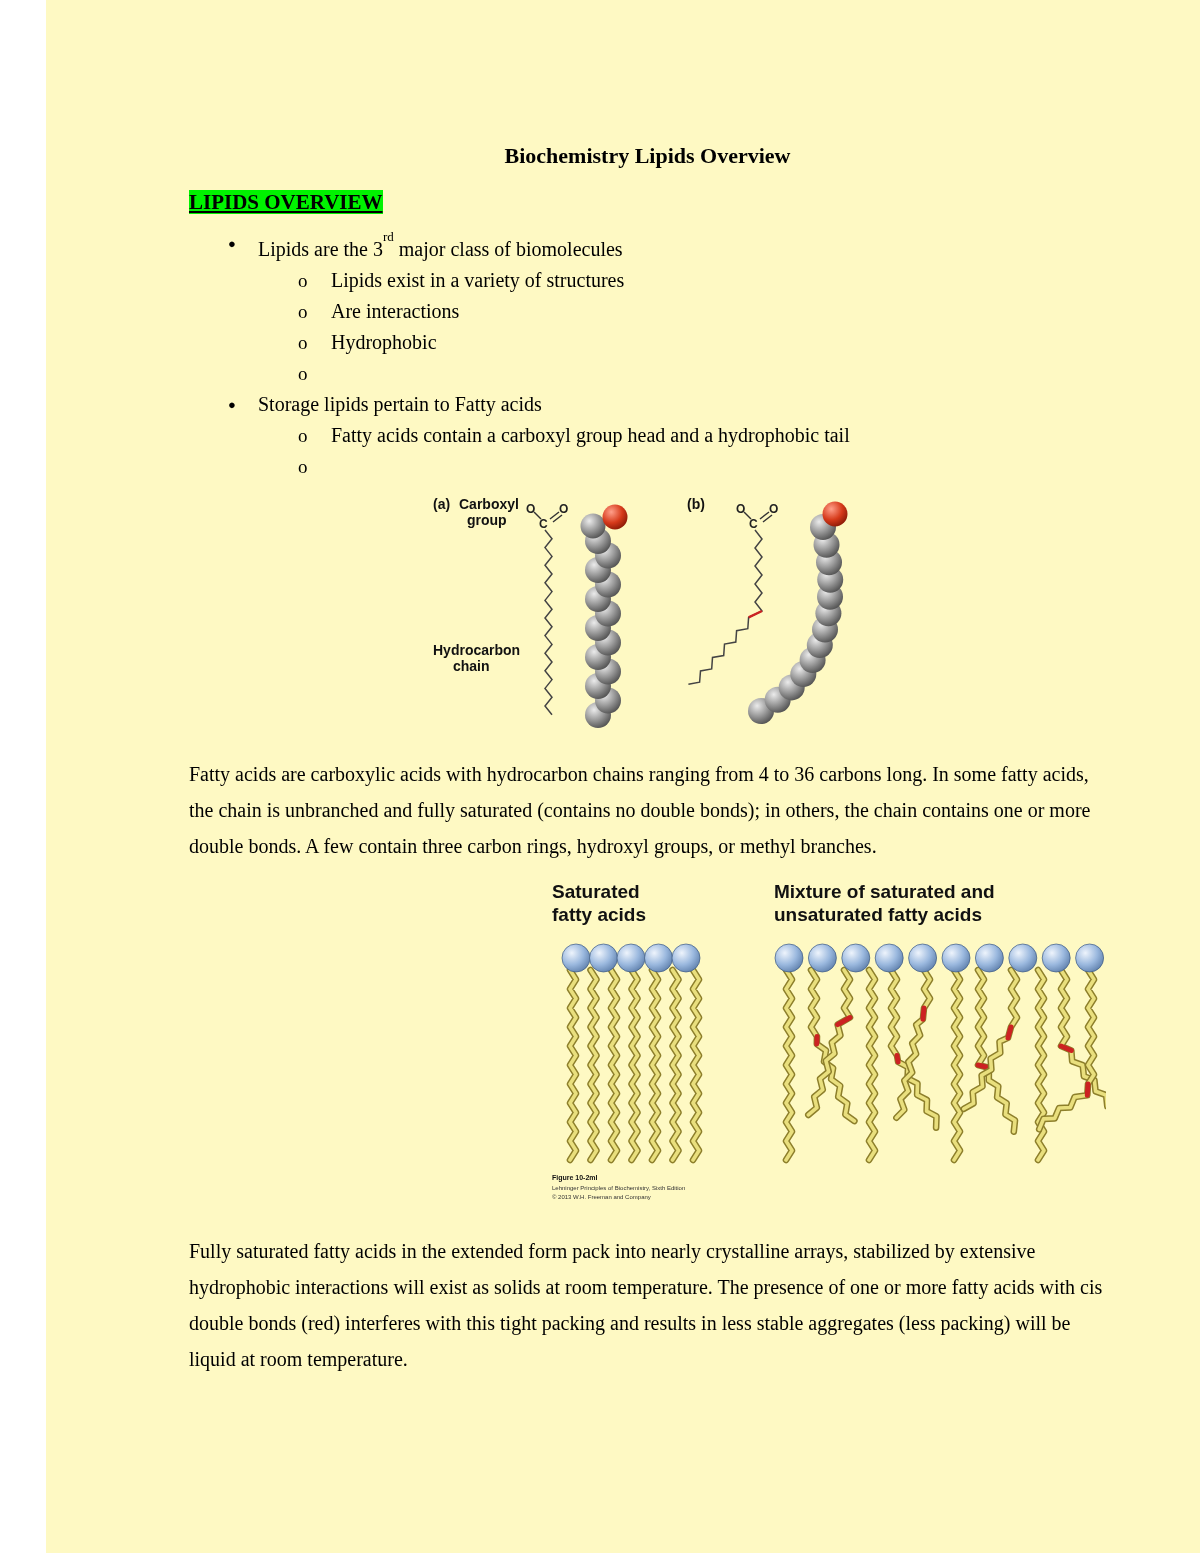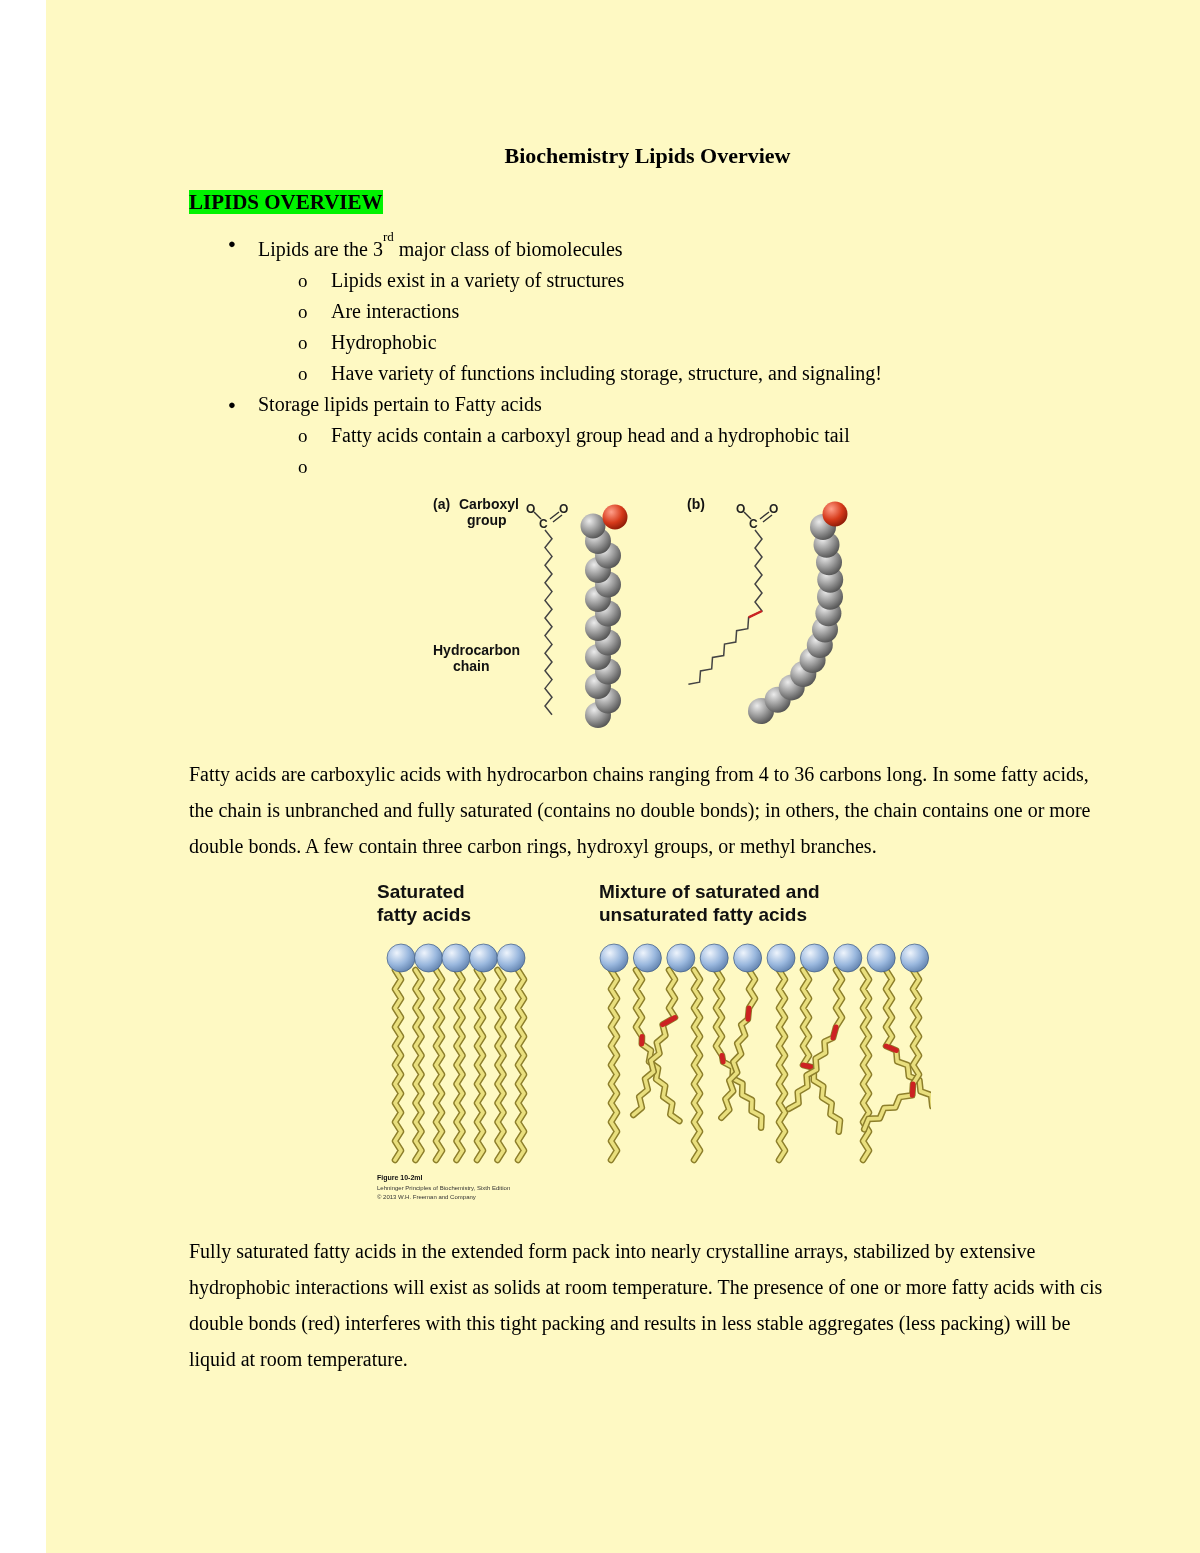--- a/index.html
+++ b/index.html
@@ -5,28 +5,28 @@
   * { margin: 0; padding: 0; box-sizing: border-box; }
   html, body { background: #ffffff; }
   .page {
     width: 1200px; height: 1553px; background: #fef9c3; color: #000;
     font-family: "Liberation Serif", serif; font-size: 20px;
     position: relative; overflow: hidden; margin-left: 46px;
   }
   .content { padding: 140px 140px 0 143px; }
   .title { text-align: center; font-size: 22px; font-weight: bold; line-height: 31px; margin-bottom: 16px; }
   .heading-row { line-height: 31px; margin-bottom: 10px; }
-  .hl { background: #00f300; font-weight: bold; font-size: 21px; }
+  .hl { background: #00f300; font-weight: bold; font-size: 21px; text-decoration: underline; }
   .li1 { display: flex; line-height: 31px; }
   .m1 { margin-left: 39px; width: 30px; font-size: 13px; flex: 0 0 auto; }
   .li2 { display: flex; line-height: 31px; }
   .m2 { margin-left: 109px; width: 33px; font-size: 19px; flex: 0 0 auto; }
   sup.ord { font-size: 13px; position: relative; top: -7px; text-align: right; }
   .fig1wrap { margin: 11px 0 0 242px; }
-  .fig2wrap { margin: 14px 0 0 182px; }
+  .fig2wrap { margin: 14px 0 0 182px; text-align: right; }
   p.body { width: 918px; line-height: 36px; }
   p.p1 { margin-top: 8px; }
   p.p2 { margin-top: 20px; }
   .figlabel { font-family: "Liberation Sans", sans-serif; font-weight: bold; font-size: 14px; fill: #111; }
   .atom { font-family: "Liberation Sans", sans-serif; font-weight: bold; font-size: 12px; fill: #222; }
   .h2l { font-family: "Liberation Sans", sans-serif; font-weight: bold; font-size: 19px; fill: #111; }
   .cap1 { font-family: "Liberation Sans", sans-serif; font-weight: bold; font-size: 7px; fill: #111; }
   .cap2 { font-family: "Liberation Sans", sans-serif; font-size: 6px; fill: #333; }
   .defs-holder { position: absolute; width: 0; height: 0; }
 </style>
@@ -73,21 +73,20 @@
     <div class="li2">
       <span class="m2">o</span>
       <span>Are interactions</span>
     </div>
     <div class="li2">
       <span class="m2">o</span>
       <span>Hydrophobic</span>
     </div>
     <div class="li2">
       <span class="m2">o</span>
-      <span>Have variety of functions including storage, structure, and signaling!</span>
     </div>
 
     <div class="li1">
       <span class="m1">●</span>
       <span>Storage lipids pertain to Fatty acids</span>
     </div>
     <div class="li2">
       <span class="m2">o</span>
       <span>Fatty acids contain a carboxyl group head and a hydrophobic tail</span>
     </div>

